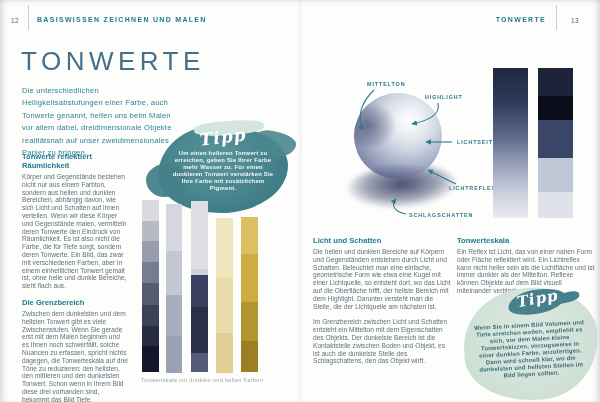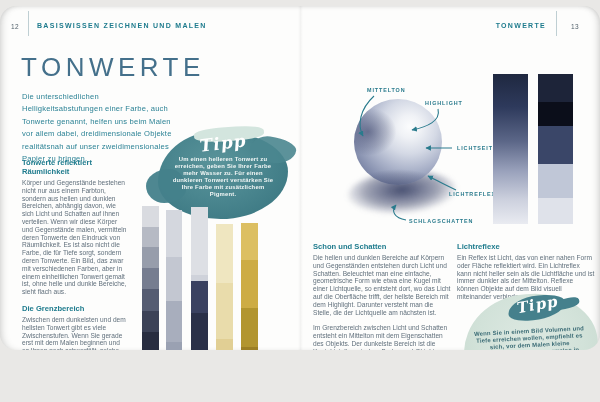--- a/index.html
+++ b/index.html
@@ -1,21 +1,20 @@
 <!DOCTYPE html>
 <html><head>
 <meta charset="utf-8">
 <style>
   html,body{margin:0;padding:0;background:#e9e8e6;}
   .spread{
-    position:relative;width:600px;height:344px;margin:6px auto;
+    position:relative;width:600px;height:402px;margin:0 auto;
     background:#fdfdfc;overflow:hidden;
     font-family:"Liberation Sans",sans-serif;
     box-shadow:inset 6px 0 8px -6px rgba(0,0,0,.25), inset -6px 0 8px -6px rgba(0,0,0,.25), inset 0 4px 6px -5px rgba(0,0,0,.15);
-    border-radius:16px;
   }
   .gutter{position:absolute;left:298px;top:0;width:5px;height:402px;
     background:linear-gradient(90deg,transparent,rgba(0,0,0,.04),transparent);}
   .abs{position:absolute;}
   
   .pagenum{font-size:6.5px;color:#51606a;letter-spacing:.5px;}
   .runhead{font-size:7px;font-weight:bold;letter-spacing:1.3px;color:#1e7b8d;}
   .headrule{width:1px;background:#bfcfd3;}
   
   .title{font-size:26px;letter-spacing:4.5px;color:#44708b;font-weight:400;}
@@ -118,26 +117,26 @@
   <div class="dlabel" style="left:367px;top:81px;">MITTELTON</div>
   <div class="dlabel" style="left:425px;top:94px;">HIGHLIGHT</div>
   <div class="dlabel" style="left:457px;top:139px;">LICHTSEITE</div>
   <div class="dlabel" style="left:449px;top:185px;">LICHTREFLEX</div>
   <div class="dlabel" style="left:409px;top:212px;">SCHLAGSCHATTEN</div>
 
   <div class="strip" style="left:493px;top:68px;width:35px;height:150px;background:linear-gradient(#1f2840 0%,#2e3a5c 22%,#5c6788 45%,#9aa2bc 65%,#cdd1de 84%,#e9ebf1 100%);"></div>
   <div class="strip" style="left:538px;top:68px;width:35px;height:150px;background:linear-gradient(#1d2439 0 19%,#0b0e1a 19% 35%,#3a4668 35% 60%,#c0c7d7 60% 83%,#dfe2ea 83% 100%);"></div>
 
   <div class="abs col" style="left:313px;top:236px;width:138px;">
-    <h3>Schon und Schatten</h3>
+    <h3>Licht und Schatten</h3>
     <p>Die hellen und dunklen Bereiche auf Körpern und Gegenständen entstehen durch Licht und Schatten. Beleuchtet man eine einfache, geometrische Form wie etwa eine Kugel mit einer Lichtquelle, so entsteht dort, wo das Licht auf die Oberfläche trifft, der hellste Bereich mit dem Highlight. Darunter versteht man die Stelle, die der Lichtquelle am nächsten ist.</p>
     <p>Im Grenzbereich zwischen Licht und Schatten entsteht ein Mittelton mit dem Eigenschatten des Objekts. Der dunkelste Bereich ist die Kontaktstelle zwischen Boden und Objekt, es ist auch die dunkelste Stelle des Schlagschattens, den das Objekt wirft.</p>
   </div>
   <div class="abs col" style="left:457px;top:236px;width:138px;">
-    <h3>Lichtreflexe</h3>
+    <h3>Tonwerteskala</h3>
     <p>Ein Reflex ist Licht, das von einer nahen Form oder Fläche reflektiert wird. Ein Lichtreflex kann nicht heller sein als die Lichtfläche und ist immer dunkler als der Mittelton. Reflexe können Objekte auf dem Bild visuell miteinander verbinden.</p>
   </div>
 
   <div class="abs blob-green">
     <div class="tealswash"></div>
     <div class="tipscript overlay">Tipp</div>
     <div class="tiptext dark" style="margin-left:10px;">Wenn Sie in einem Bild Volumen und Tiefe erreichen wollen, empfiehlt es sich, vor dem Malen kleine Tonwertskizzen, vorzugsweise in einer dunklen Farbe, anzufertigen. Dann wird schnell klar, wo die dunkelsten und hellsten Stellen im Bild liegen sollten.</div>
   </div>
 </div>
 

